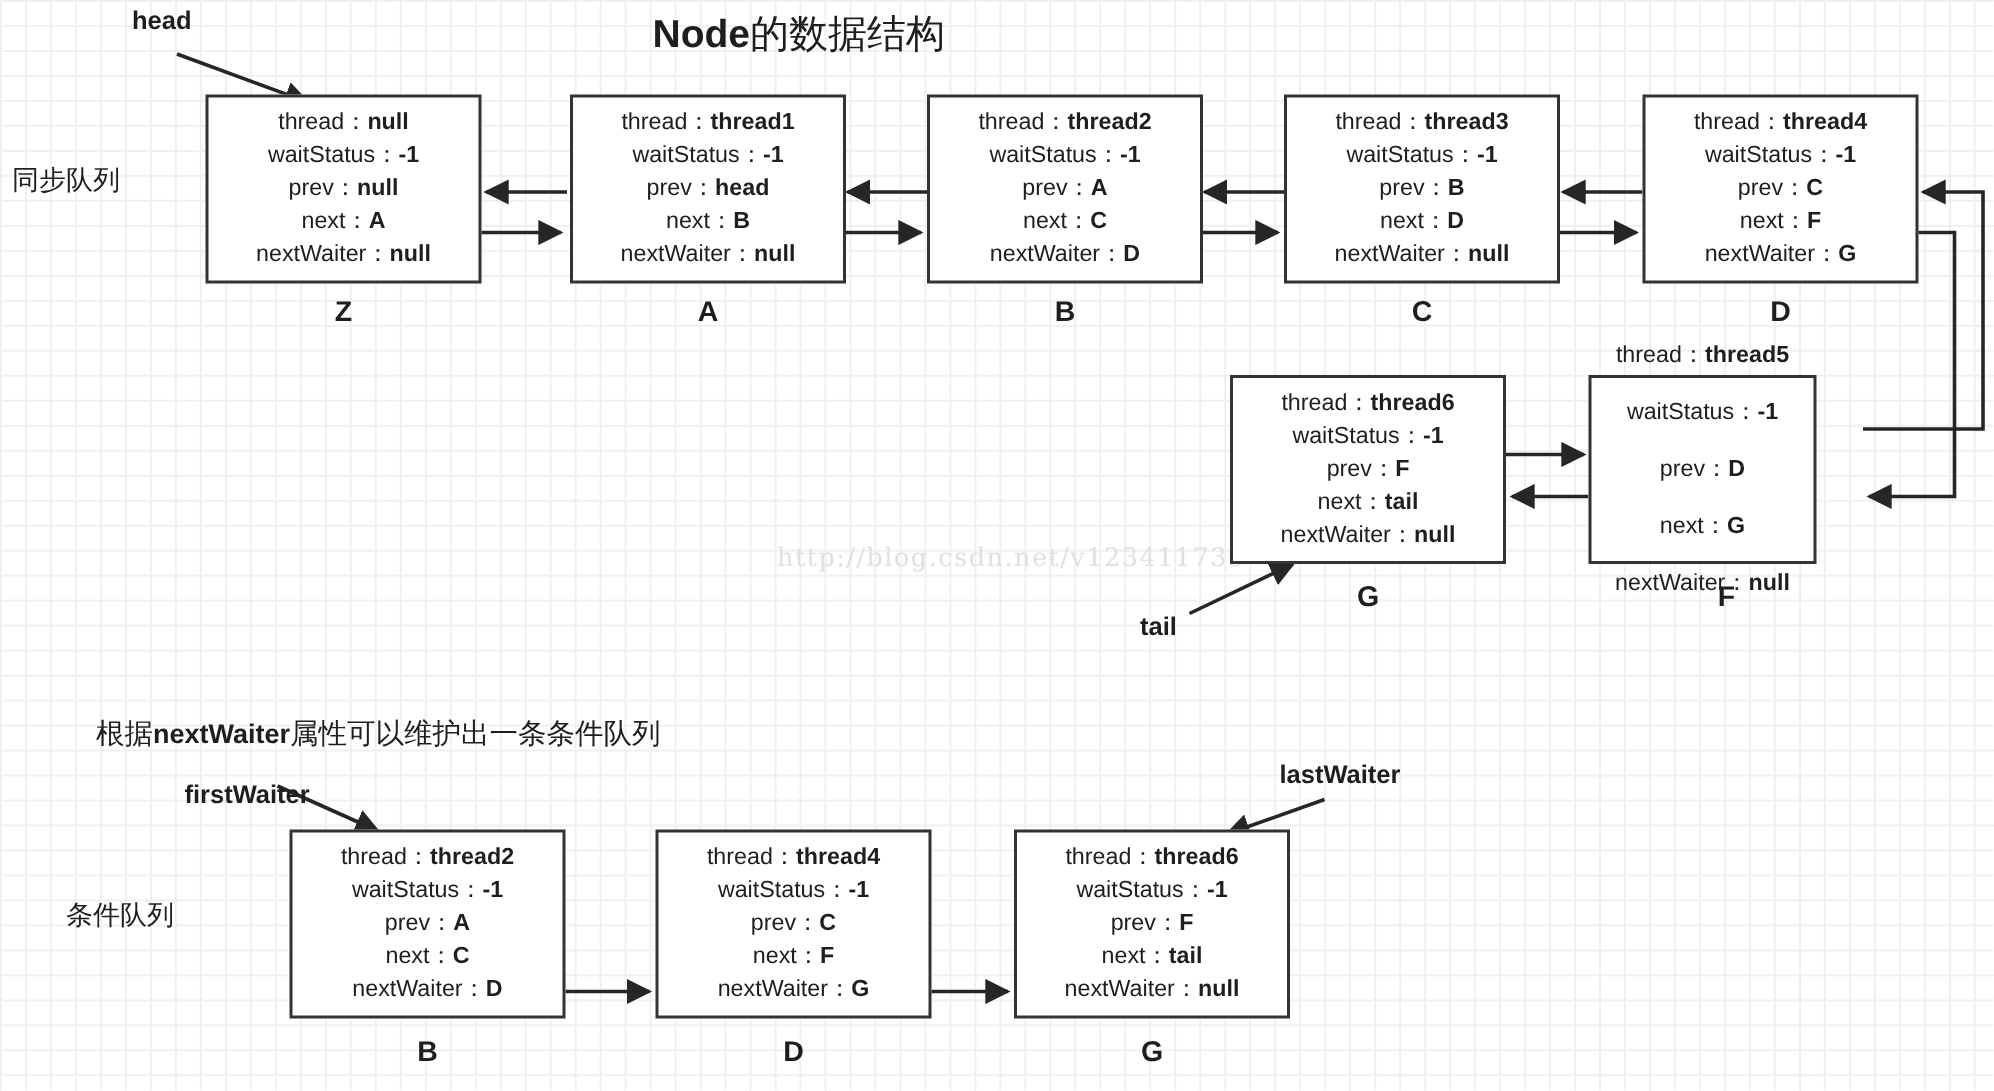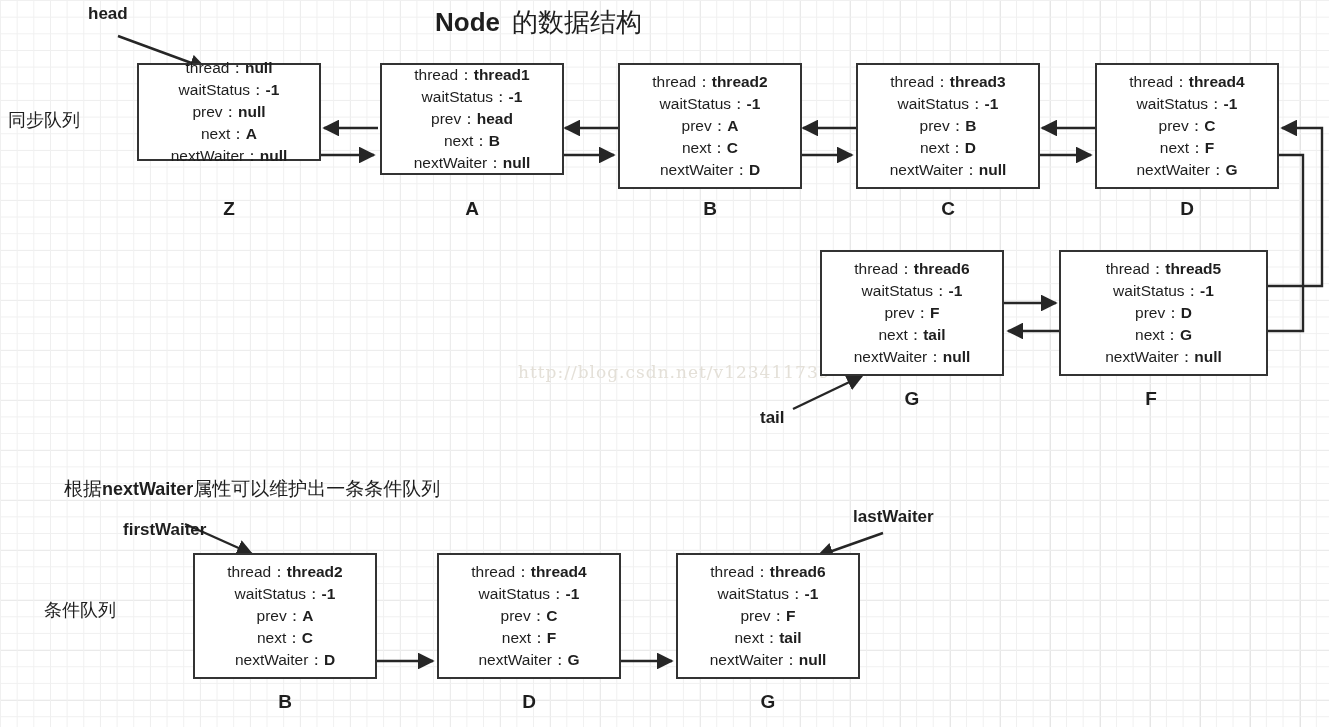--- a/index.html
+++ b/index.html
@@ -48,21 +48,21 @@
     font-size:19px;font-weight:700;
     text-align:center;
     z-index:3;
   }
   .title{
     position:absolute;
     font-size:26px;font-weight:700;
     white-space:nowrap;
     z-index:3;
   }
-  .title .cn{font-weight:400;font-family:"DejaVu Serif","Liberation Serif",serif;margin-left:12px;}
+  .title .cn{font-weight:400;font-family:"DejaVu Serif","Liberation Serif",serif;}
   .sidelabel{
     position:absolute;
     font-size:18px;
     font-family:"DejaVu Serif","Liberation Serif",serif;
     white-space:nowrap;
     z-index:3;
   }
   .ptr{
     position:absolute;
     font-size:17px;font-weight:700;
@@ -143,30 +143,30 @@
 
   <div class="ptr" style="left:88px;top:4px;">head</div>
   <div class="ptr" style="left:760px;top:408px;">tail</div>
   <div class="ptr" style="left:123px;top:520px;">firstWaiter</div>
   <div class="ptr" style="left:853px;top:507px;">lastWaiter</div>
 
   <div class="note" style="left:64px;top:476px;">
     <span>根据</span><b>nextWaiter</b><span>属性可以维护出一条条件队列</span>
   </div>
 
-  <div class="node" style="left:137px;top:63px;width:184px;height:98px;">
+  <div class="node" style="left:137px;top:63px;width:184px;height:126px;">
     <div class="line"><span class="k">thread：</span><span class="v">null</span></div>
     <div class="line"><span class="k">waitStatus：</span><span class="v">-1</span></div>
     <div class="line"><span class="k">prev：</span><span class="v">null</span></div>
     <div class="line"><span class="k">next：</span><span class="v">A</span></div>
     <div class="line"><span class="k">nextWaiter：</span><span class="v">null</span></div>
   </div>
   <div class="caption" style="left:137px;top:198px;width:184px;">Z</div>
 
-  <div class="node" style="left:380px;top:63px;width:184px;height:112px;">
+  <div class="node" style="left:380px;top:63px;width:184px;height:126px;">
     <div class="line"><span class="k">thread：</span><span class="v">thread1</span></div>
     <div class="line"><span class="k">waitStatus：</span><span class="v">-1</span></div>
     <div class="line"><span class="k">prev：</span><span class="v">head</span></div>
     <div class="line"><span class="k">next：</span><span class="v">B</span></div>
     <div class="line"><span class="k">nextWaiter：</span><span class="v">null</span></div>
   </div>
   <div class="caption" style="left:380px;top:198px;width:184px;">A</div>
 
   <div class="node" style="left:618px;top:63px;width:184px;height:126px;">
     <div class="line"><span class="k">thread：</span><span class="v">thread2</span></div>
@@ -197,21 +197,21 @@
 
   <div class="node" style="left:820px;top:250px;width:184px;height:126px;">
     <div class="line"><span class="k">thread：</span><span class="v">thread6</span></div>
     <div class="line"><span class="k">waitStatus：</span><span class="v">-1</span></div>
     <div class="line"><span class="k">prev：</span><span class="v">F</span></div>
     <div class="line"><span class="k">next：</span><span class="v">tail</span></div>
     <div class="line"><span class="k">nextWaiter：</span><span class="v">null</span></div>
   </div>
   <div class="caption" style="left:820px;top:388px;width:184px;">G</div>
 
-  <div class="node" style="left:1059px;top:250px;width:209px;height:126px;">
+  <div class="node" style="left:1059px;top:250px;width:152px;height:126px;gap:16px;">
     <div class="line"><span class="k">thread：</span><span class="v">thread5</span></div>
     <div class="line"><span class="k">waitStatus：</span><span class="v">-1</span></div>
     <div class="line"><span class="k">prev：</span><span class="v">D</span></div>
     <div class="line"><span class="k">next：</span><span class="v">G</span></div>
     <div class="line"><span class="k">nextWaiter：</span><span class="v">null</span></div>
   </div>
   <div class="caption" style="left:1059px;top:388px;width:184px;">F</div>
 
   <div class="node" style="left:193px;top:553px;width:184px;height:126px;">
     <div class="line"><span class="k">thread：</span><span class="v">thread2</span></div>

